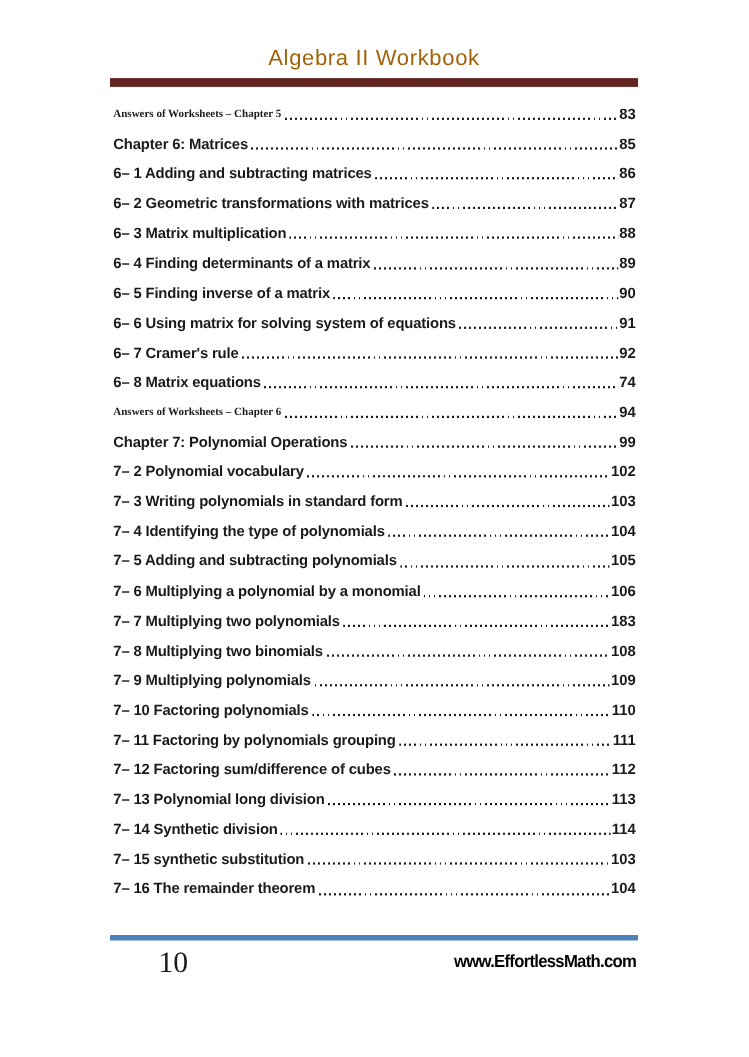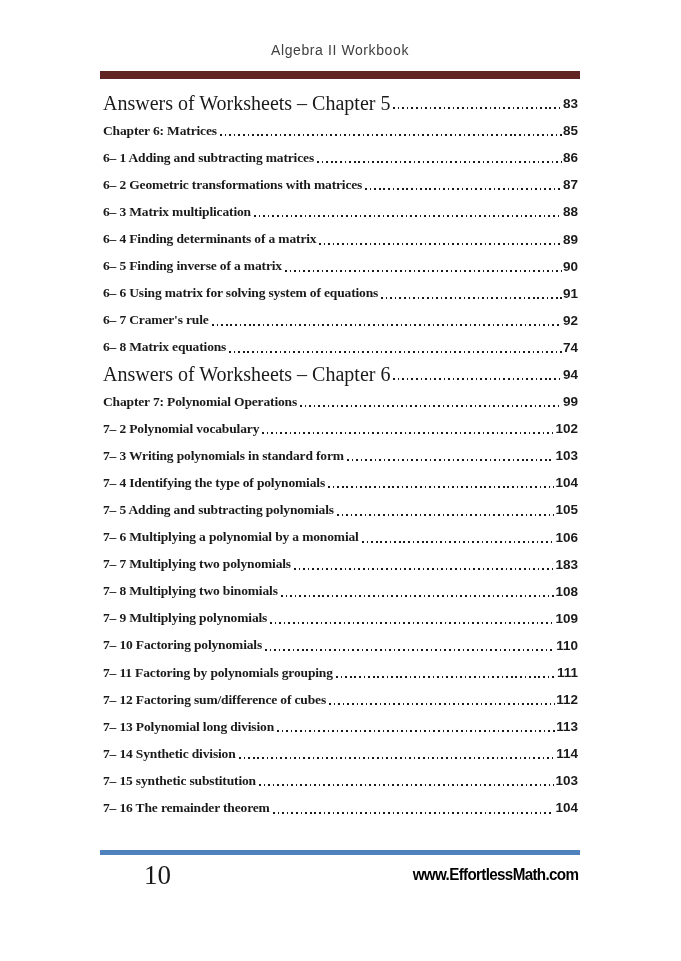--- a/index.html
+++ b/index.html
@@ -12,24 +12,24 @@
     font-family: "Liberation Sans", sans-serif;
     color: #1a1a1a;
   }
   .header-title {
     position: absolute;
     left: 100px;
     width: 480px;
     top: 42px;
     text-align: center;
     font-family: "Liberation Sans", sans-serif;
-    font-size: 14px;
+    font-size: 20px;
     font-weight: 500;
     letter-spacing: 0.6px;
-    color: #404040;
+    color: #a16207;
   }
   .rule-maroon {
     position: absolute;
     left: 100px;
     width: 480px;
     top: 71px;
     height: 8px;
     background: #612423;
   }
   .toc-list {
@@ -38,29 +38,29 @@
     right: 103px;
     top: 90px;
   }
   .toc-row {
     display: flex;
     align-items: center;
     height: 27.1px;
     white-space: nowrap;
   }
   .toc-row.bold .toc-label {
-    font-family: Liberation Serif, serif;
+    font-family: Liberation Sans, sans-serif;
     font-weight: 700;
     font-size: 13.5px;
     letter-spacing: -0.15px;
   }
   .toc-row.serif .toc-label {
     font-family: "Liberation Serif", serif;
-    font-weight: 400;
-    font-size: 20px;
+    font-weight: 700;
+    font-size: 10px;
   }
   .toc-page {
     font-family: "Liberation Sans", sans-serif;
     font-weight: 700;
     font-size: 13.5px;
   }
   .leader {
     flex: 1;
     position: relative;
     margin-left: 3px;

